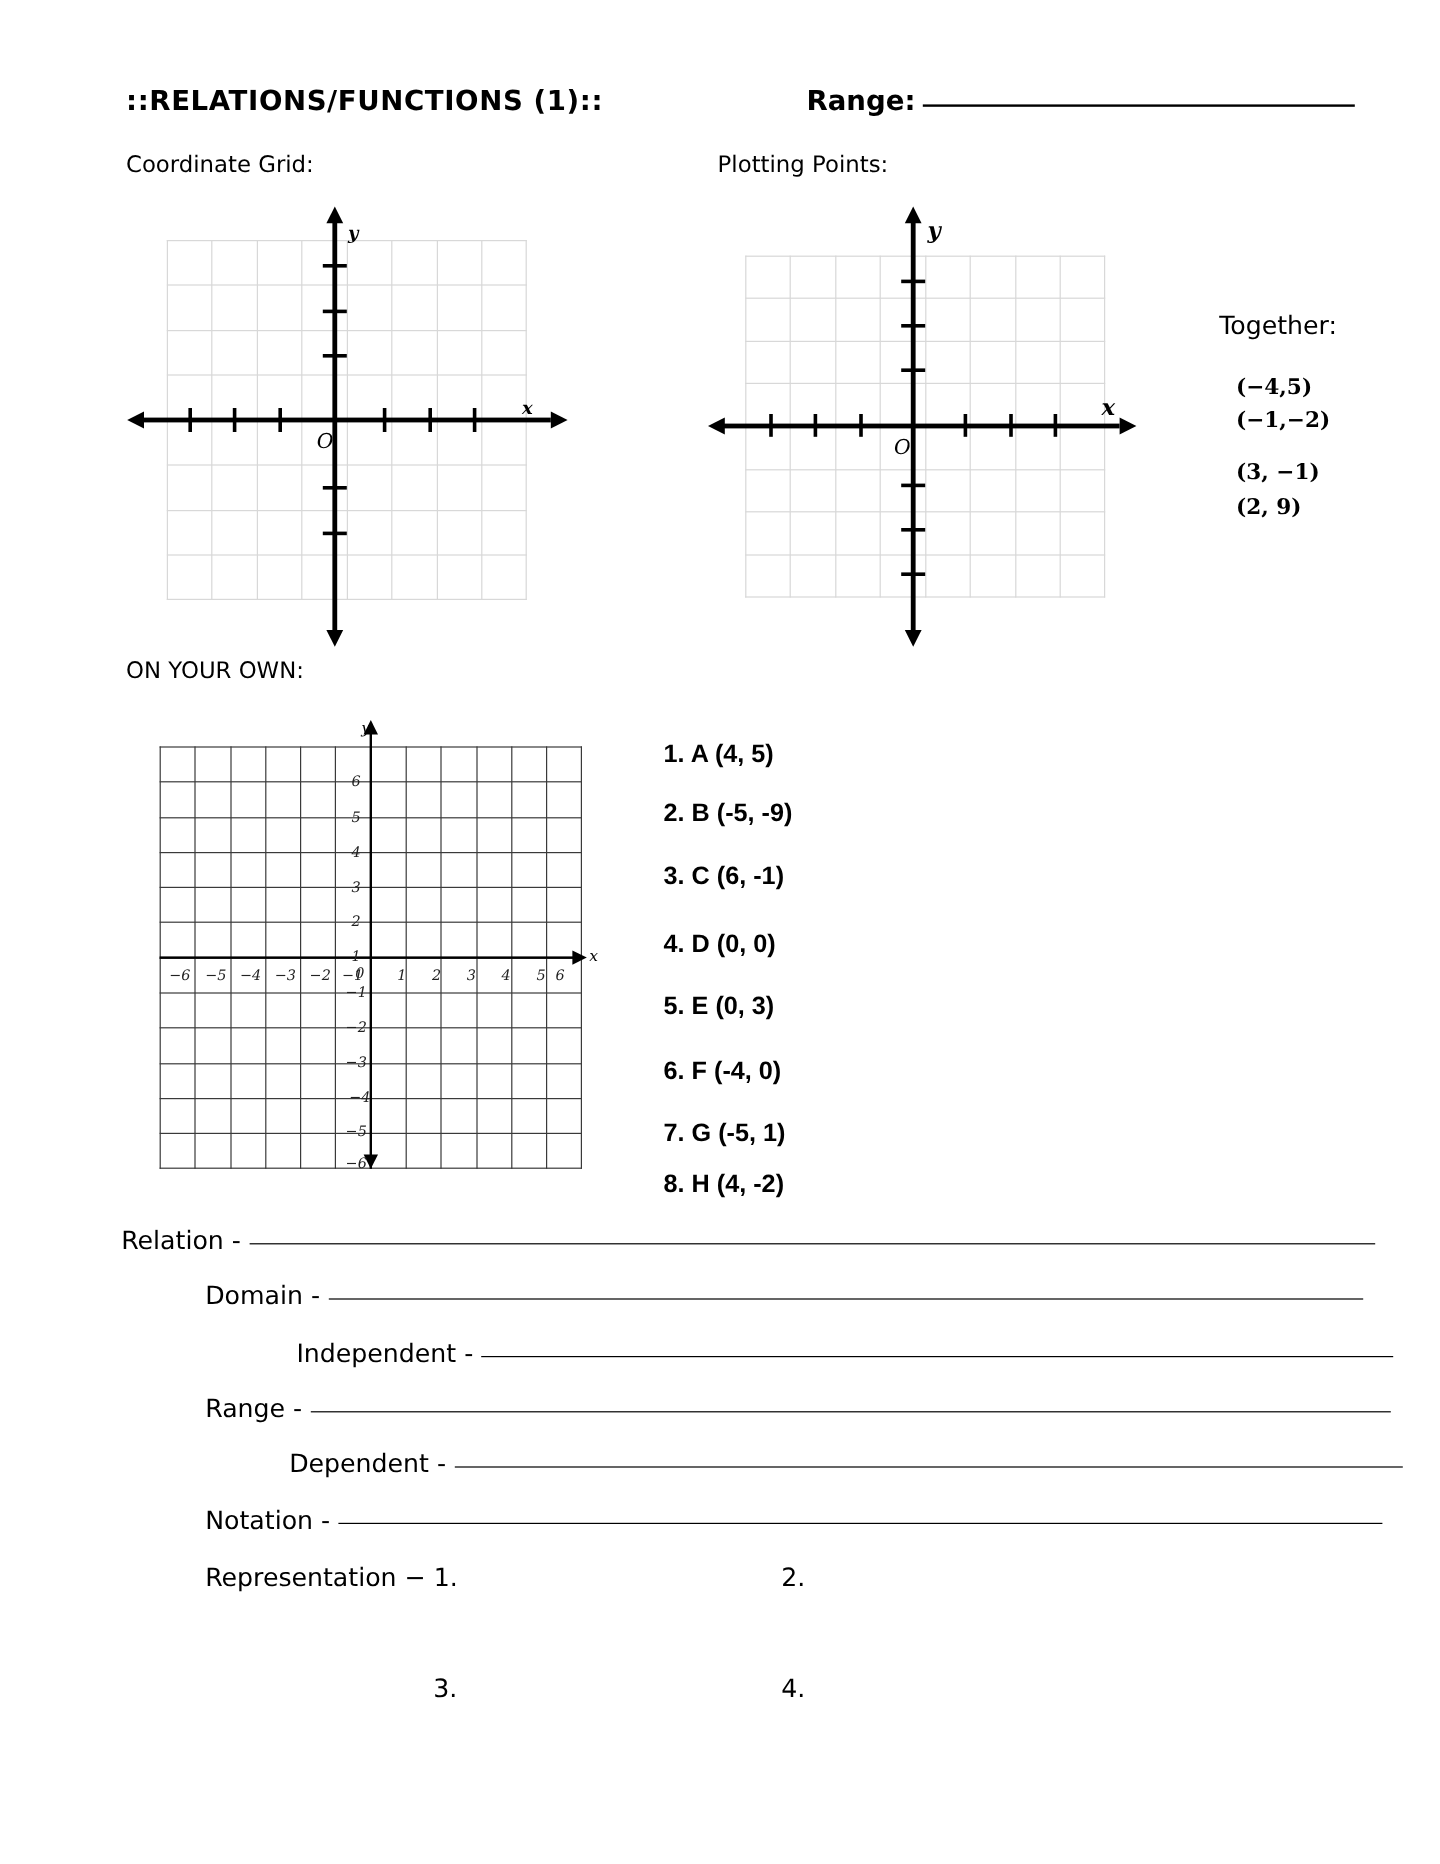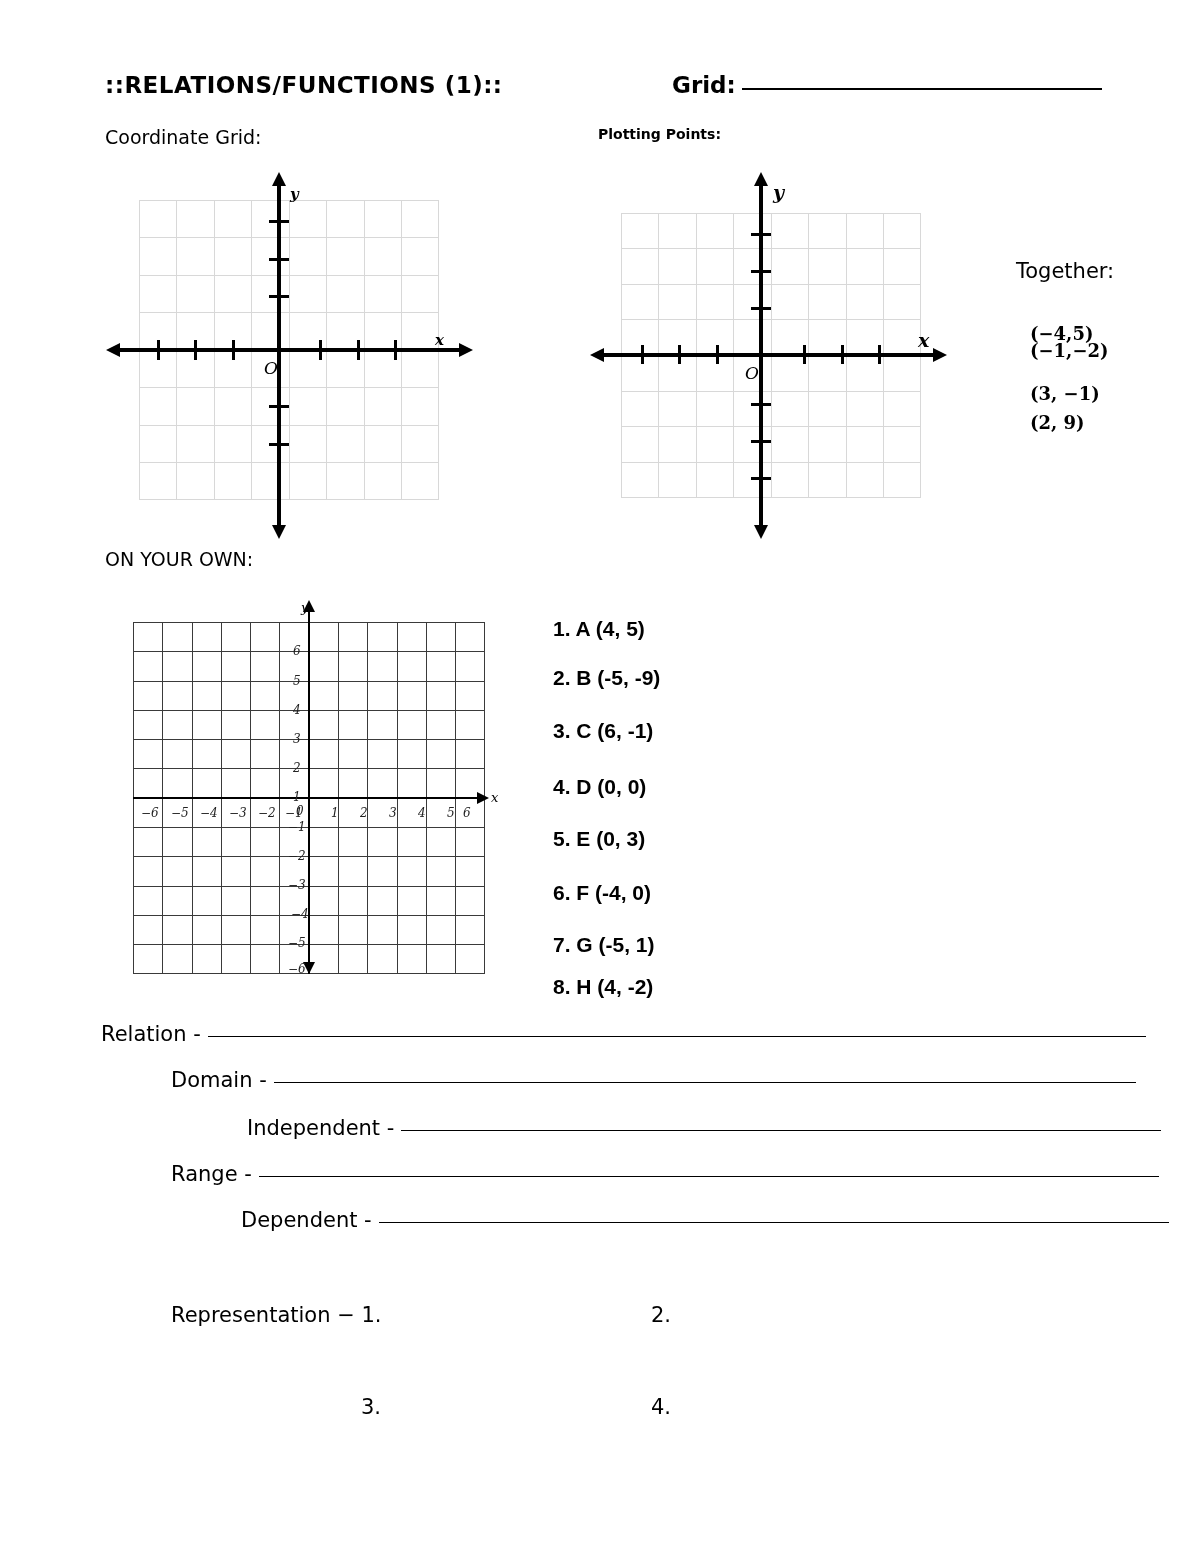--- a/index.html
+++ b/index.html
@@ -46,22 +46,21 @@
   }
 
   .lbl-coord {
     position: absolute;
     left: 70px; top: 126px;
     font-size: 19px;
   }
   .lbl-plot {
     position: absolute;
     left: 563px; top: 126px;
-    font-size: 14px;
-    font-weight: bold;
+    font-size: 19px;
   }
   .lbl-own {
     position: absolute;
     left: 70px; top: 548px;
     font-size: 19px;
   }
 
   
   .grid-wrap { position: absolute; }
   .gline {
@@ -166,21 +165,21 @@
     white-space: nowrap;
   }
 </style>
 </head>
 <body>
 
 <div class="page">
 
   <div class="hdr-title">::RELATIONS/FUNCTIONS (1)::</div>
   <div class="hdr-name">
-    <span>Grid:</span><span class="rule"></span>
+    <span>Range:</span><span class="rule"></span>
   </div>
 
   <div class="lbl-coord">Coordinate Grid:</div>
   <div class="lbl-plot">Plotting Points:</div>
   <div class="lbl-own">ON YOUR OWN:</div>
 
   <div class="grid-wrap" style="left:104px; top:200px; width:300px; height:300px;">
 
     <div class="gline" style="left:0;   top:0;  width:1px; height:300px;"></div>
     <div class="gline" style="left:37px;  top:0;  width:1px; height:300px;"></div>
@@ -270,21 +269,21 @@
     <div class="tick" style="left:130px; top:190px; width:20px; height:3px;"></div>
     <div class="tick" style="left:130px; top:227px; width:20px; height:3px;"></div>
     <div class="tick" style="left:130px; top:264px; width:20px; height:3px;"></div>
 
     <div class="axlabel" style="left:152px; top:-32px;">y</div>
     <div class="axlabel" style="left:297px; top:116px;">x</div>
     <div class="origin-label" style="left:124px; top:150px;">O</div>
   </div>
 
   <div class="together-title">Together:</div>
-  <div class="together-pt" style="left:995px; top:323px;">(−4,5)</div>
+  <div class="together-pt" style="left:995px; top:312px;">(−4,5)</div>
   <div class="together-pt" style="left:995px; top:340px;">(−1,−2)</div>
   <div class="together-pt" style="left:995px; top:383px;">(3, −1)</div>
   <div class="together-pt" style="left:995px; top:412px;">(2, 9)</div>
 
   <div class="grid-wrap" style="left:98px; top:622px; width:352px; height:352px;">
 
     <div class="gline" style="left:0px;   top:0; width:1px; height:352px; background:#3a3a3a;"></div>
     <div class="gline" style="left:29px;  top:0; width:1px; height:352px; background:#3a3a3a;"></div>
     <div class="gline" style="left:59px;  top:0; width:1px; height:352px; background:#3a3a3a;"></div>
     <div class="gline" style="left:88px;  top:0; width:1px; height:352px; background:#3a3a3a;"></div>
@@ -368,19 +367,22 @@
   </div>
   <div class="fill-row" style="left:212px; top:1116px;">
     <span>Independent -</span><span class="rule" style="width:760px;"></span>
   </div>
   <div class="fill-row" style="left:136px; top:1162px;">
     <span>Range -</span><span class="rule" style="width:900px;"></span>
   </div>
   <div class="fill-row" style="left:206px; top:1208px;">
     <span>Dependent -</span><span class="rule" style="width:790px;"></span>
   </div>
+  <div class="fill-row" style="left:136px; top:1255px;">
+    <span>Notation -</span><span class="rule" style="width:870px;"></span>
+  </div>
 
   <div class="rep-row" style="left:136px; top:1303px;">Representation − 1.</div>
   <div class="rep-row" style="left:616px; top:1303px;">2.</div>
   <div class="rep-row" style="left:326px; top:1395px;">3.</div>
   <div class="rep-row" style="left:616px; top:1395px;">4.</div>
 
 </div>
 
 </body></html>

